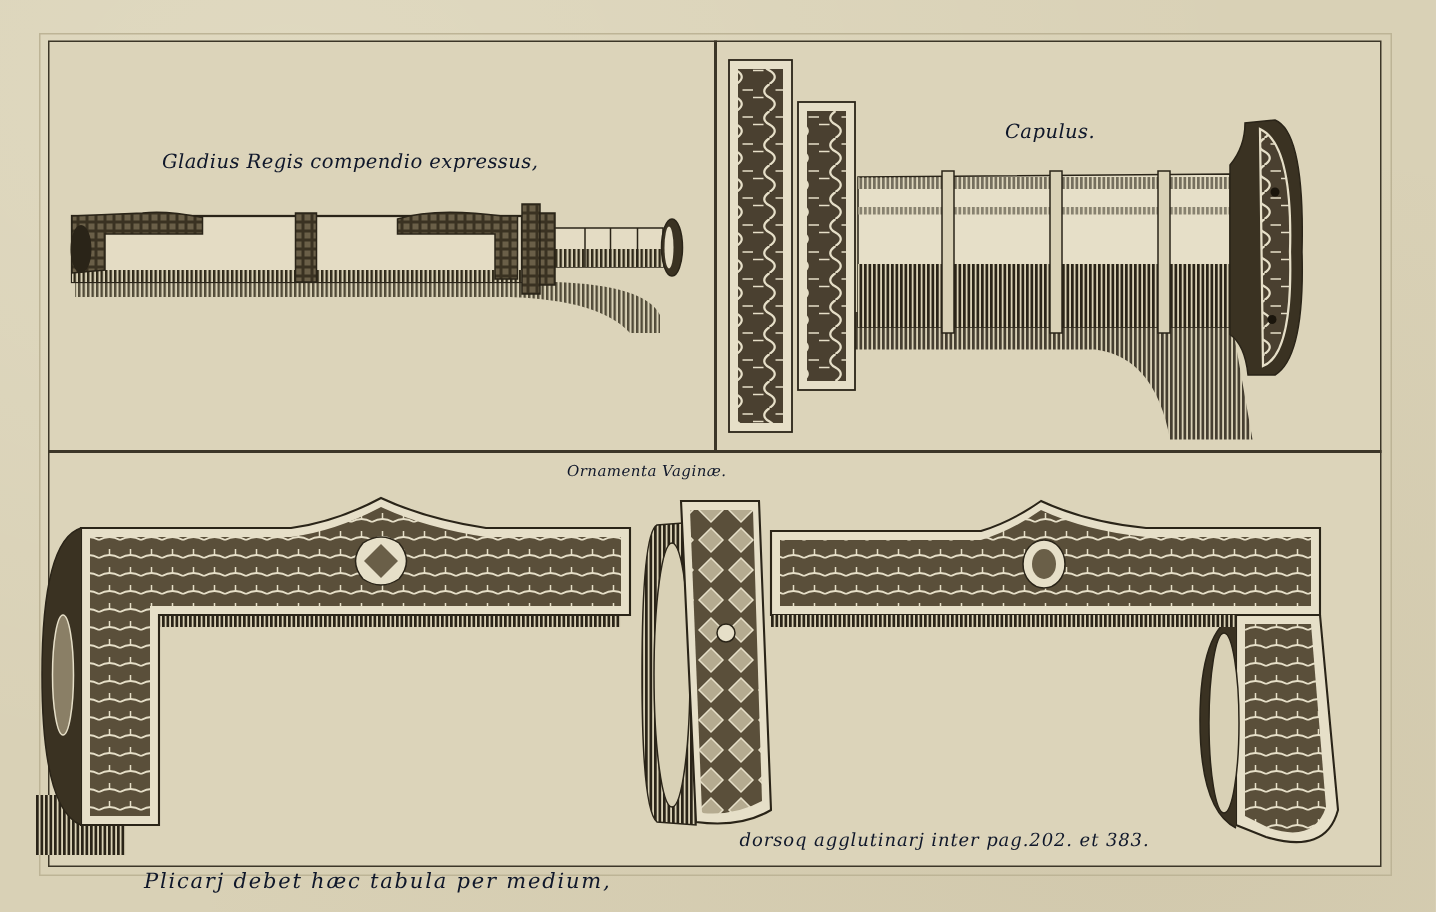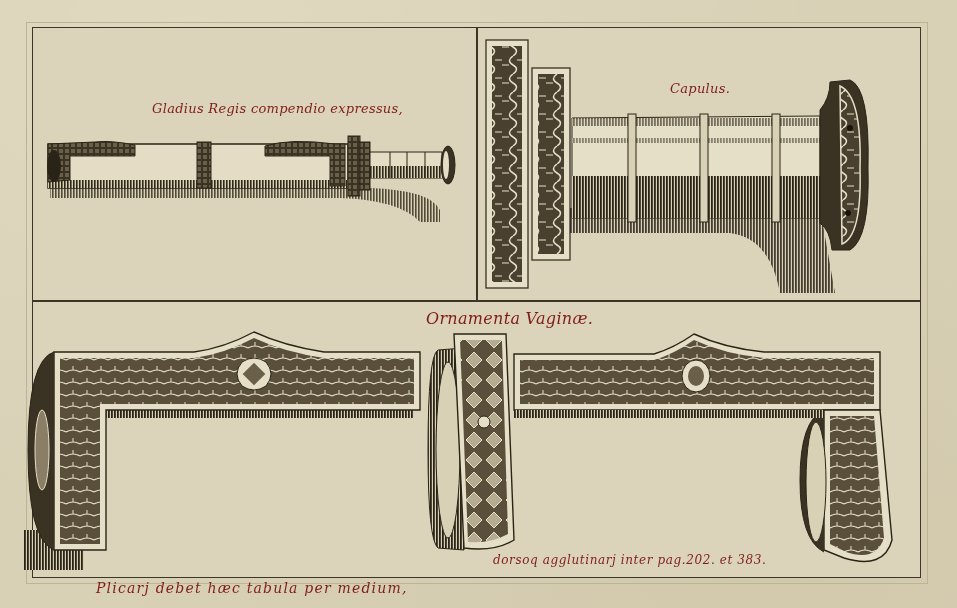--- a/index.html
+++ b/index.html
@@ -23,27 +23,27 @@
   .frame {
     position: absolute; left: 32px; top: 27px; width: 889px; height: 551px;
     border: 1.5px solid #3c3628;
     box-sizing: border-box;
     background: #dcd4ba;
   }
   .vdiv { position: absolute; left: 476px; top: 27px; width: 1.5px; height: 273px; background: #3c3628; }
   .hdiv { position: absolute; left: 32px; top: 300px; width: 889px; height: 1.5px; background: #3c3628; }
 
   .caption {
-    position: absolute; font-style: italic; color: #7f1d1d;
+    position: absolute; font-style: italic; color: #0f172a;
     font-family: "DejaVu Serif", "Liberation Serif", serif;
     white-space: nowrap; letter-spacing: 0.3px;
   }
-  .cap-gladius { left: 108px; top: 101px; font-size: 13px; margin-left: 44px; }
+  .cap-gladius { left: 108px; top: 101px; font-size: 13px; }
   .cap-capulus { left: 670px; top: 81px; font-size: 13px; }
-  .cap-ornamenta { left: 378px; top: 309px; font-size: 16px; margin-left: 48px; }
+  .cap-ornamenta { left: 378px; top: 309px; font-size: 10px; }
   .cap-plicari { left: 96px; top: 580px; font-size: 14px; letter-spacing: 1.2px; }
   .cap-dorsoq { left: 493px; top: 553px; font-size: 12px; letter-spacing: 0.6px; }
 
   .engraving { position: absolute; }
   svg { display: block; }
 </style>
 </head>
 <body>
 
 <div class="page-bg"></div>

